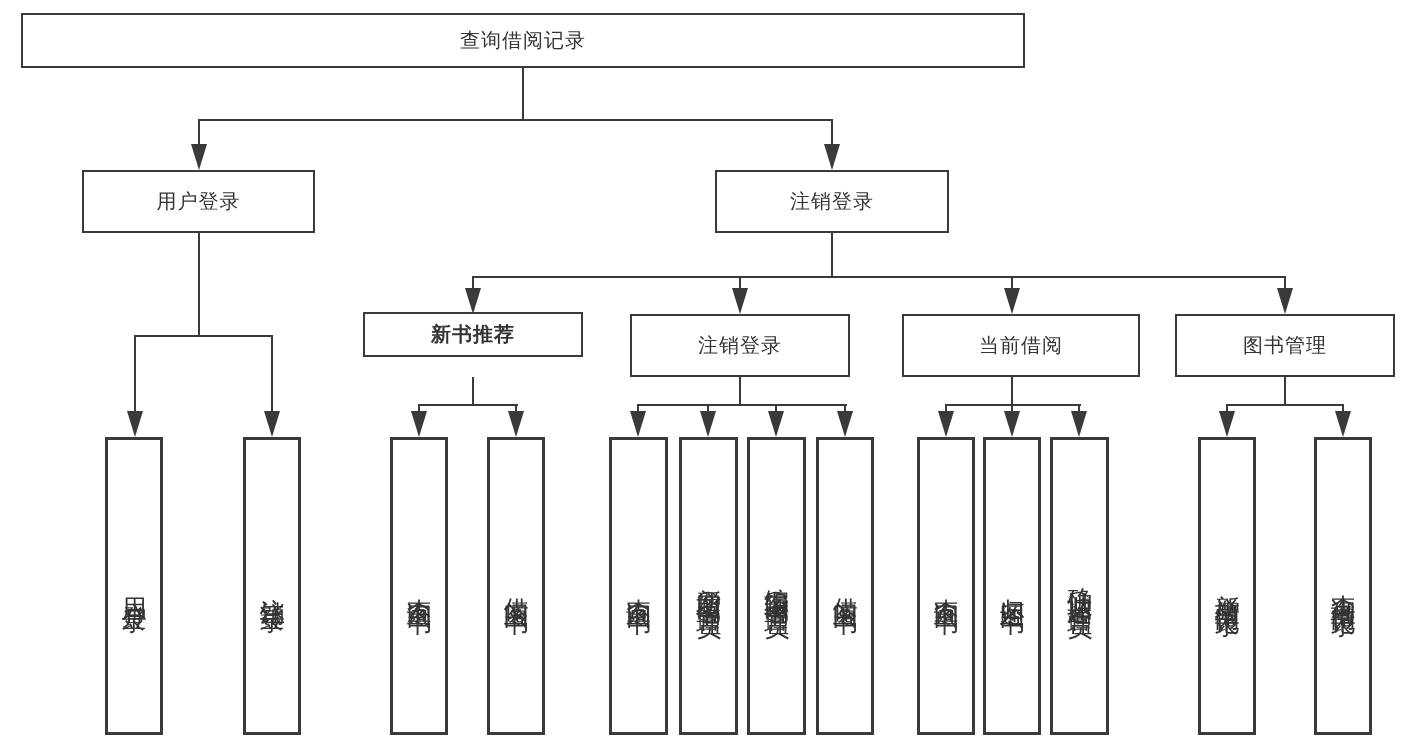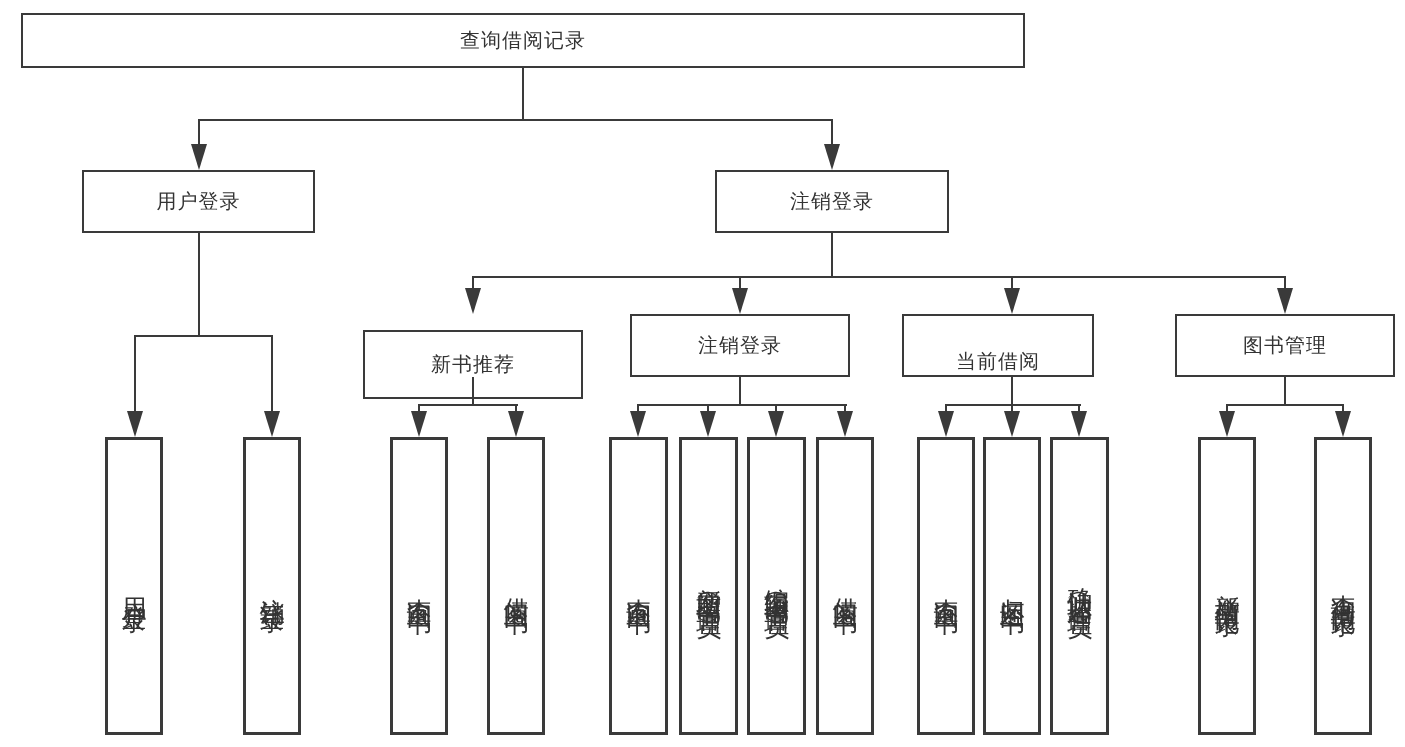--- a/index.html
+++ b/index.html
@@ -86,27 +86,27 @@
   <div class="hline" style="left:472px;top:276px;width:814px;"></div>
   <div class="vline" style="left:472px;top:277px;height:13px;"></div>
   <div class="arrow" style="left:465px;top:288px;"></div>
   <div class="vline" style="left:739px;top:277px;height:13px;"></div>
   <div class="arrow" style="left:732px;top:288px;"></div>
   <div class="vline" style="left:1011px;top:277px;height:13px;"></div>
   <div class="arrow" style="left:1004px;top:288px;"></div>
   <div class="vline" style="left:1284px;top:277px;height:13px;"></div>
   <div class="arrow" style="left:1277px;top:288px;"></div>
 
-  <div class="box" style="left:363px;top:330px;width:220px;height:69px;">
+  <div class="box" style="left:363px;top:312px;width:220px;height:45px;font-weight:bold;">
     <span>新书推荐</span>
   </div>
   <div class="box" style="left:630px;top:314px;width:220px;height:63px;">
     <span>注销登录</span>
   </div>
-  <div class="box" style="left:902px;top:314px;width:192px;height:63px;align-items:flex-end;">
+  <div class="box" style="left:902px;top:314px;width:238px;height:63px;">
     <span>当前借阅</span>
   </div>
   <div class="box" style="left:1175px;top:314px;width:220px;height:63px;">
     <span>图书管理</span>
   </div>
 
   <div class="vline" style="left:472px;top:377px;height:29px;"></div>
   <div class="hline" style="left:418px;top:404px;width:100px;"></div>
   <div class="vline" style="left:418px;top:405px;height:10px;"></div>
   <div class="arrow" style="left:411px;top:411px;"></div>

